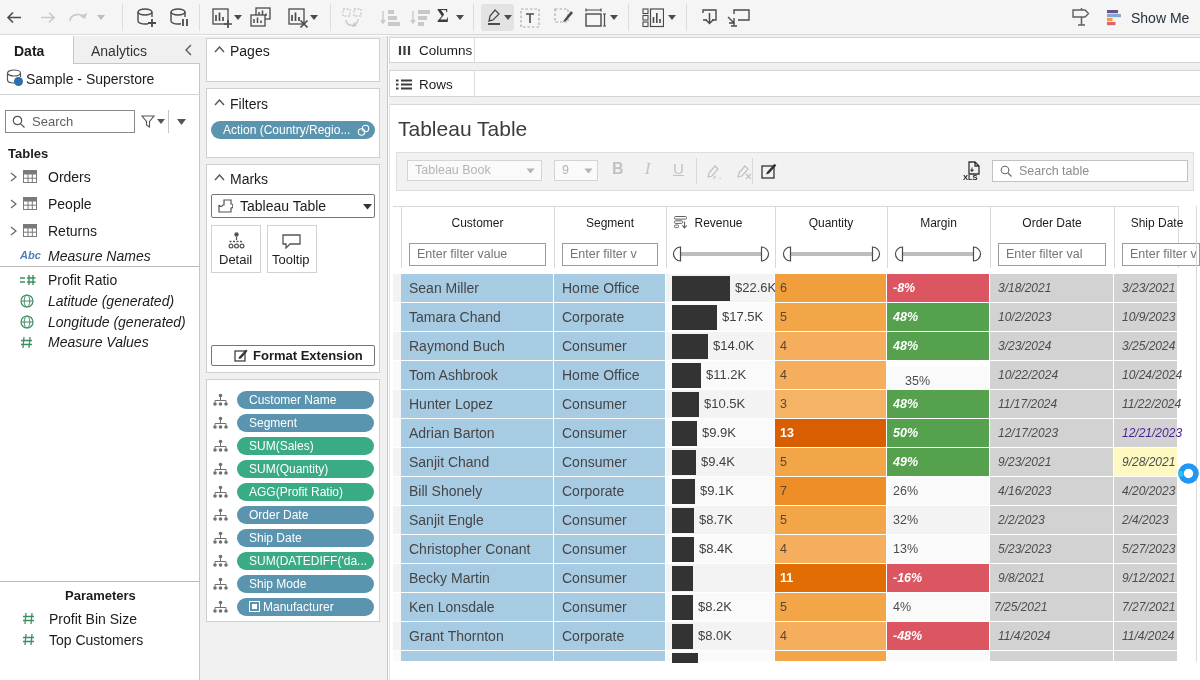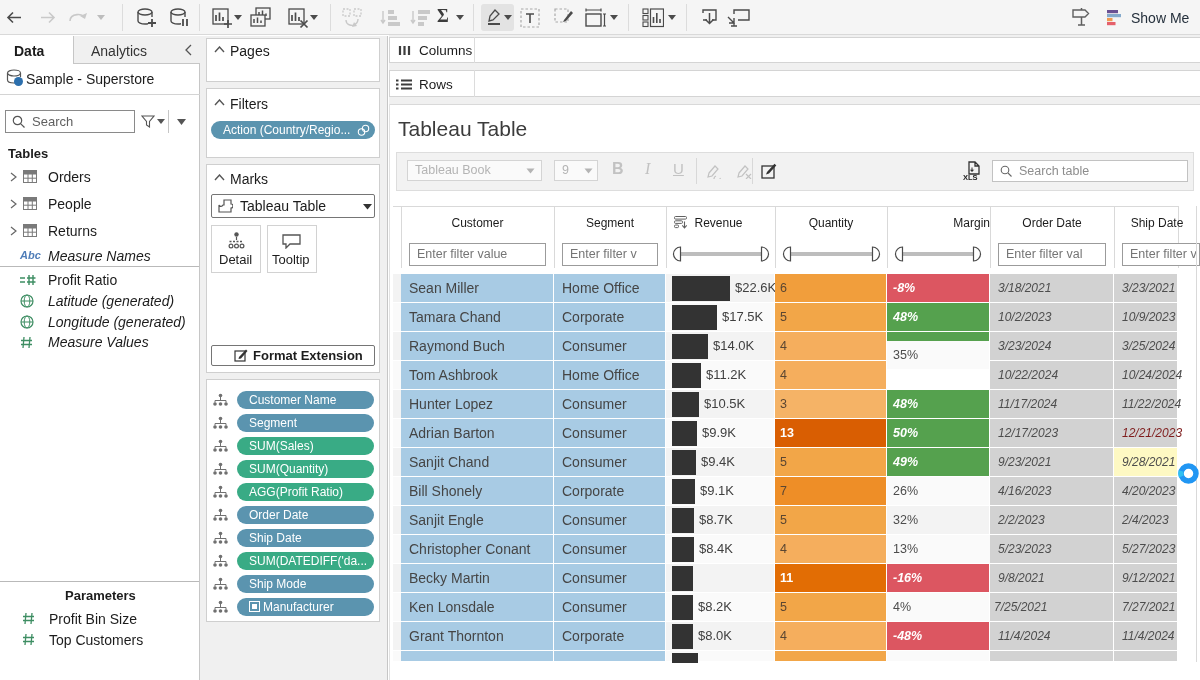--- a/index.html
+++ b/index.html
@@ -437,21 +437,21 @@
 <div class="ab" style="left:401px;top:216px;width:153px;text-align:center;font-size:12px;color:#1c1c1c;">Customer</div>
 <div class="ab" style="left:554px;top:216px;width:112px;text-align:center;font-size:12px;color:#1c1c1c;">Segment</div>
 <div class="ab" style="left:666px;top:216px;width:109px;text-align:center;font-size:12px;color:#1c1c1c;"><span style="position:relative;left:-2px;">Revenue</span></div>
 <svg class="ab" style="left:674px;top:216px;" width="14" height="13" viewBox="0 0 14 13">
     <rect x="0.5" y="0.5" width="12" height="2.6" rx="1" stroke="#606060" stroke-width="1" fill="none"></rect>
     <rect x="0.5" y="4.8" width="8" height="2.6" rx="1" stroke="#606060" stroke-width="1" fill="none"></rect>
     <rect x="0.5" y="9" width="4" height="2.6" rx="1" stroke="#606060" stroke-width="1" fill="none"></rect>
     <path d="M10.5 5.5 V11.5 M8.3 9.4 L10.5 12 L12.7 9.4" stroke="#606060" stroke-width="1.1" fill="none"></path>
   </svg>
 <div class="ab" style="left:775px;top:216px;width:112px;text-align:center;font-size:12px;color:#1c1c1c;">Quantity</div>
-<div class="ab" style="left:887px;top:216px;width:103px;text-align:right;font-size:12px;color:#1c1c1c;">Margin</div>
+<div class="ab" style="left:887px;top:216px;width:103px;text-align:center;font-size:12px;color:#1c1c1c;">Margin</div>
 <div class="ab" style="left:990px;top:216px;width:124px;text-align:center;font-size:12px;color:#1c1c1c;">Order Date</div>
 <div class="ab" style="left:1114px;top:216px;width:86px;text-align:center;font-size:12px;color:#1c1c1c;">Ship Date</div>
 <div class="ab" style="left:409px;top:243px;width:137px;height:23px;background:#fff;border:1px solid #9b9b9b;"></div>
 <div class="ab" style="left:417px;top:247px;font-size:12.5px;color:#757575;white-space:nowrap;overflow:hidden;width:125px;">Enter filter value</div>
 <div class="ab" style="left:562px;top:243px;width:96px;height:23px;background:#fff;border:1px solid #9b9b9b;"></div>
 <div class="ab" style="left:570px;top:247px;font-size:12.5px;color:#757575;white-space:nowrap;overflow:hidden;width:84px;">Enter filter v</div>
 <div class="ab" style="left:998px;top:243px;width:108px;height:23px;background:#fff;border:1px solid #9b9b9b;"></div>
 <div class="ab" style="left:1006px;top:247px;font-size:12.5px;color:#757575;white-space:nowrap;overflow:hidden;width:96px;">Enter filter val</div>
 <div class="ab" style="left:1122px;top:243px;width:78px;height:23px;background:#fff;border:1px solid #9b9b9b;"></div>
 <div class="ab" style="left:1130px;top:247px;font-size:12.5px;color:#757575;white-space:nowrap;overflow:hidden;width:66px;">Enter filter va</div>
@@ -506,21 +506,21 @@
 <div class="ab" style="left:887px;top:332px;width:102px;height:28px;background:#55a14e;font-size:12.5px;color:#fff;line-height:28px;padding-left:6px;font-weight:bold;font-style:italic;">48%</div>
 <div class="ab" style="left:990px;top:332px;width:123px;height:28px;background:#d2d2d2;font-size:12px;font-style:italic;color:#4d4d4d;line-height:28px;padding-left:8px;">3/23/2024</div>
 <div class="ab" style="left:1114px;top:332px;width:63px;height:28px;background:#d2d2d2;font-size:12px;font-style:italic;color:#4d4d4d;line-height:28px;padding-left:8px;">3/25/2024</div>
 <div class="ab" style="left:393px;top:361px;width:8px;height:28px;background:#fafafa;"></div>
 <div class="ab" style="left:401px;top:361px;width:152px;height:28px;background:#a8cbe4;font-size:14px;color:#454545;line-height:28px;padding-left:8px;overflow:hidden;">Tom Ashbrook</div>
 <div class="ab" style="left:554px;top:361px;width:111px;height:28px;background:#a8cbe4;font-size:14px;color:#454545;line-height:28px;padding-left:8px;">Home Office</div>
 <div class="ab" style="left:666px;top:361px;width:108px;height:28px;background:#fafafa;"></div>
 <div class="ab" style="left:672px;top:363px;width:29px;height:25px;background:#333333;"></div>
 <div class="ab" style="left:706px;top:361px;height:28px;font-size:13px;color:#3f3f3f;line-height:28px;">$11.2K</div>
 <div class="ab" style="left:775px;top:361px;width:111px;height:28px;background:#f5ae5d;font-size:12.5px;color:#5a4632;line-height:28px;padding-left:5px;">4</div>
-<div class="ab" style="left:887px;top:341px;width:102px;height:28px;background:#fafafa;font-size:12.5px;color:#4d4d4d;line-height:28px;padding-left:6px;">35%</div>
+<div class="ab" style="left:887px;top:367px;width:102px;height:28px;background:#fafafa;font-size:12.5px;color:#4d4d4d;line-height:28px;padding-left:18px;">35%</div>
 <div class="ab" style="left:990px;top:361px;width:123px;height:28px;background:#d2d2d2;font-size:12px;font-style:italic;color:#4d4d4d;line-height:28px;padding-left:8px;">10/22/2024</div>
 <div class="ab" style="left:1114px;top:361px;width:63px;height:28px;background:#d2d2d2;font-size:12px;font-style:italic;color:#4d4d4d;line-height:28px;padding-left:8px;">10/24/2024</div>
 <div class="ab" style="left:393px;top:390px;width:8px;height:28px;background:#f3f3f3;"></div>
 <div class="ab" style="left:401px;top:390px;width:152px;height:28px;background:#a8cbe4;font-size:14px;color:#454545;line-height:28px;padding-left:8px;overflow:hidden;">Hunter Lopez</div>
 <div class="ab" style="left:554px;top:390px;width:111px;height:28px;background:#a8cbe4;font-size:14px;color:#454545;line-height:28px;padding-left:8px;">Consumer</div>
 <div class="ab" style="left:666px;top:390px;width:108px;height:28px;background:#f3f3f3;"></div>
 <div class="ab" style="left:672px;top:392px;width:27px;height:25px;background:#333333;"></div>
 <div class="ab" style="left:704px;top:390px;height:28px;font-size:13px;color:#3f3f3f;line-height:28px;">$10.5K</div>
 <div class="ab" style="left:775px;top:390px;width:111px;height:28px;background:#f5b366;font-size:12.5px;color:#5a4632;line-height:28px;padding-left:5px;">3</div>
 <div class="ab" style="left:887px;top:390px;width:102px;height:28px;background:#55a14e;font-size:12.5px;color:#fff;line-height:28px;padding-left:6px;font-weight:bold;font-style:italic;">48%</div>
@@ -528,21 +528,21 @@
 <div class="ab" style="left:1114px;top:390px;width:63px;height:28px;background:#d2d2d2;font-size:12px;font-style:italic;color:#4d4d4d;line-height:28px;padding-left:8px;">11/22/2024</div>
 <div class="ab" style="left:393px;top:419px;width:8px;height:28px;background:#fafafa;"></div>
 <div class="ab" style="left:401px;top:419px;width:152px;height:28px;background:#a8cbe4;font-size:14px;color:#454545;line-height:28px;padding-left:8px;overflow:hidden;">Adrian Barton</div>
 <div class="ab" style="left:554px;top:419px;width:111px;height:28px;background:#a8cbe4;font-size:14px;color:#454545;line-height:28px;padding-left:8px;">Consumer</div>
 <div class="ab" style="left:666px;top:419px;width:108px;height:28px;background:#fafafa;"></div>
 <div class="ab" style="left:672px;top:421px;width:25px;height:25px;background:#333333;"></div>
 <div class="ab" style="left:702px;top:419px;height:28px;font-size:13px;color:#3f3f3f;line-height:28px;">$9.9K</div>
 <div class="ab" style="left:775px;top:419px;width:111px;height:28px;background:#d95e02;font-size:12.5px;color:#5a4632;line-height:28px;padding-left:5px;"><span style="color:#fff;font-weight:bold;">13</span></div>
 <div class="ab" style="left:887px;top:419px;width:102px;height:28px;background:#55a14e;font-size:12.5px;color:#fff;line-height:28px;padding-left:6px;font-weight:bold;font-style:italic;">50%</div>
 <div class="ab" style="left:990px;top:419px;width:123px;height:28px;background:#d2d2d2;font-size:12px;font-style:italic;color:#4d4d4d;line-height:28px;padding-left:8px;">12/17/2023</div>
-<div class="ab" style="left:1114px;top:419px;width:63px;height:28px;background:#d2d2d2;font-size:12px;font-style:italic;color:#7f1d1d;line-height:28px;padding-left:8px;">12/21/2023</div>
+<div class="ab" style="left:1114px;top:419px;width:63px;height:28px;background:#d2d2d2;font-size:12px;font-style:italic;color:#4c1d95;line-height:28px;padding-left:8px;">12/21/2023</div>
 <div class="ab" style="left:393px;top:448px;width:8px;height:28px;background:#f3f3f3;"></div>
 <div class="ab" style="left:401px;top:448px;width:152px;height:28px;background:#a8cbe4;font-size:14px;color:#454545;line-height:28px;padding-left:8px;overflow:hidden;">Sanjit Chand</div>
 <div class="ab" style="left:554px;top:448px;width:111px;height:28px;background:#a8cbe4;font-size:14px;color:#454545;line-height:28px;padding-left:8px;">Consumer</div>
 <div class="ab" style="left:666px;top:448px;width:108px;height:28px;background:#f3f3f3;"></div>
 <div class="ab" style="left:672px;top:450px;width:24px;height:25px;background:#333333;"></div>
 <div class="ab" style="left:701px;top:448px;height:28px;font-size:13px;color:#3f3f3f;line-height:28px;">$9.4K</div>
 <div class="ab" style="left:775px;top:448px;width:111px;height:28px;background:#f2a648;font-size:12.5px;color:#5a4632;line-height:28px;padding-left:5px;">5</div>
 <div class="ab" style="left:887px;top:448px;width:102px;height:28px;background:#55a14e;font-size:12.5px;color:#fff;line-height:28px;padding-left:6px;font-weight:bold;font-style:italic;">49%</div>
 <div class="ab" style="left:990px;top:448px;width:123px;height:28px;background:#d2d2d2;font-size:12px;font-style:italic;color:#4d4d4d;line-height:28px;padding-left:8px;">9/23/2021</div>
 <div class="ab" style="left:1114px;top:448px;width:63px;height:28px;background:#fef9c3;font-size:12px;font-style:italic;color:#4d4d4d;line-height:28px;padding-left:8px;">9/28/2021</div>

